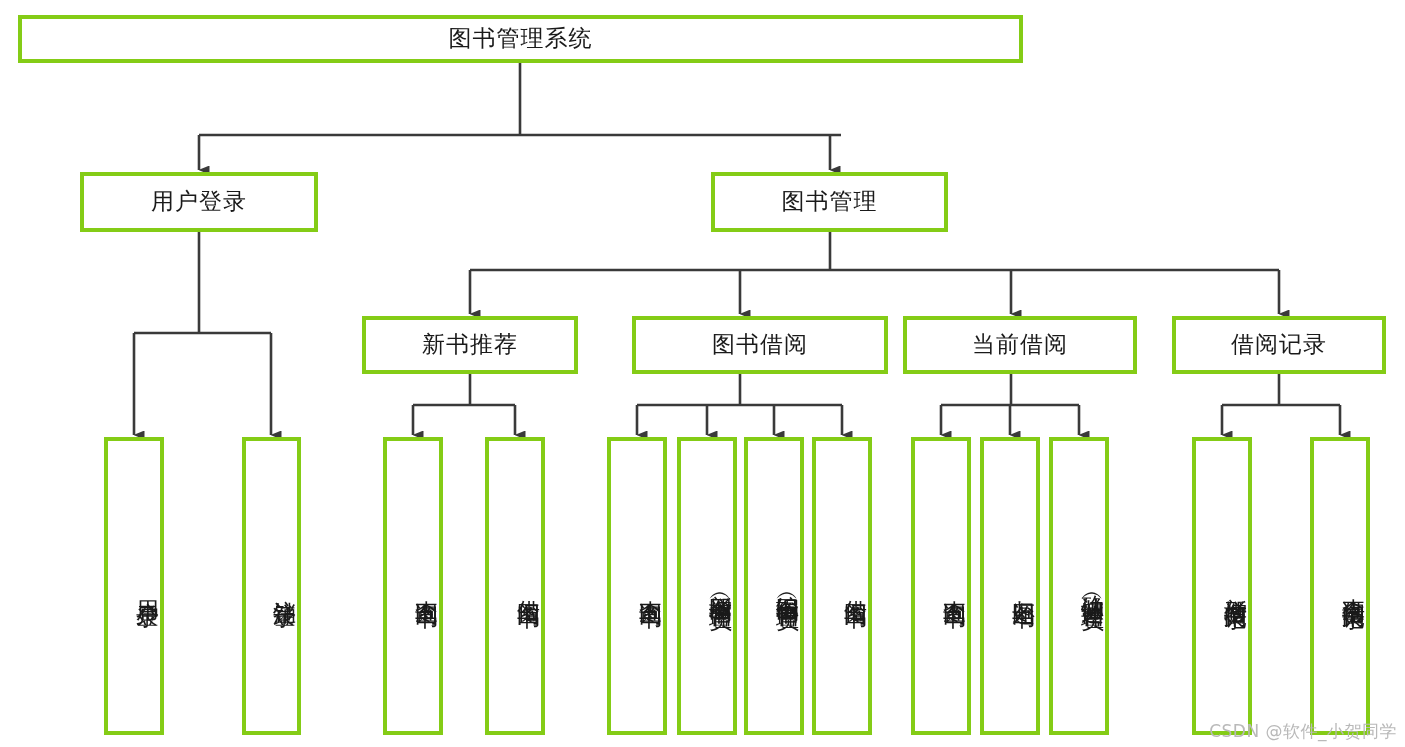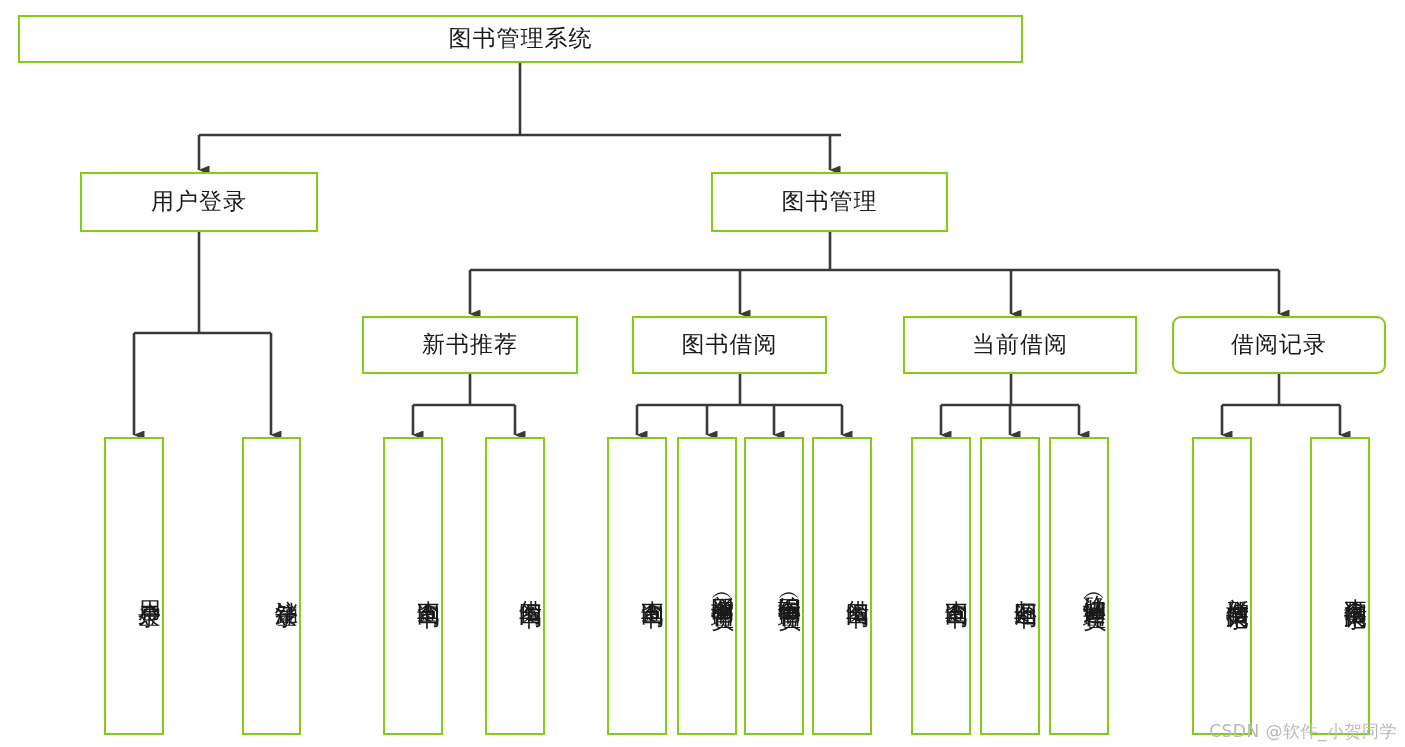--- a/index.html
+++ b/index.html
@@ -22,21 +22,21 @@
     position: absolute;
     left: 0;
     top: 0;
     width: 1405px;
     height: 747px;
   }
   .node {
     position: absolute;
     box-sizing: border-box;
     background: #ffffff;
-    border: 2px solid #84cc16;
+    border: 4px solid #84cc16;
     display: flex;
     align-items: center;
     justify-content: center;
     color: #1a1a1a;
     text-align: center;
   }
   .node.horiz {
     font-size: 23px;
     letter-spacing: 1px;
     line-height: 1.1;
@@ -125,23 +125,23 @@
       <path d="M1340,405 L1340,435" marker-end="url(#arrowhead)"></path>
     </g>
   </svg>
 
   <div class="node horiz" style="left:18px; top:15px; width:1005px; height:48px;">图书管理系统</div>
 
   <div class="node horiz" style="left:80px; top:172px; width:238px; height:60px;">用户登录</div>
   <div class="node horiz" style="left:711px; top:172px; width:237px; height:60px;">图书管理</div>
 
   <div class="node horiz" style="left:362px; top:316px; width:216px; height:58px;">新书推荐</div>
-  <div class="node horiz" style="left:632px; top:316px; width:195px; height:58px;">图书借阅</div>
+  <div class="node horiz" style="left:632px; top:316px; width:256px; height:58px;">图书借阅</div>
   <div class="node horiz" style="left:903px; top:316px; width:234px; height:58px;">当前借阅</div>
-  <div class="node horiz" style="left:1172px; top:316px; width:214px; height:58px;border-radius:9px;">借阅记录</div>
+  <div class="node horiz" style="left:1172px; top:316px; width:214px; height:58px;">借阅记录</div>
 
   <div class="node vert" style="left:104px; top:437px; width:60px; height:298px;">
     <span class="vtext">用户登录</span>
   </div>
   <div class="node vert" style="left:242px; top:437px; width:59px; height:298px;">
     <span class="vtext">注销登录</span>
   </div>
 
   <div class="node vert" style="left:383px; top:437px; width:60px; height:298px;">
     <span class="vtext">查询图书</span>

